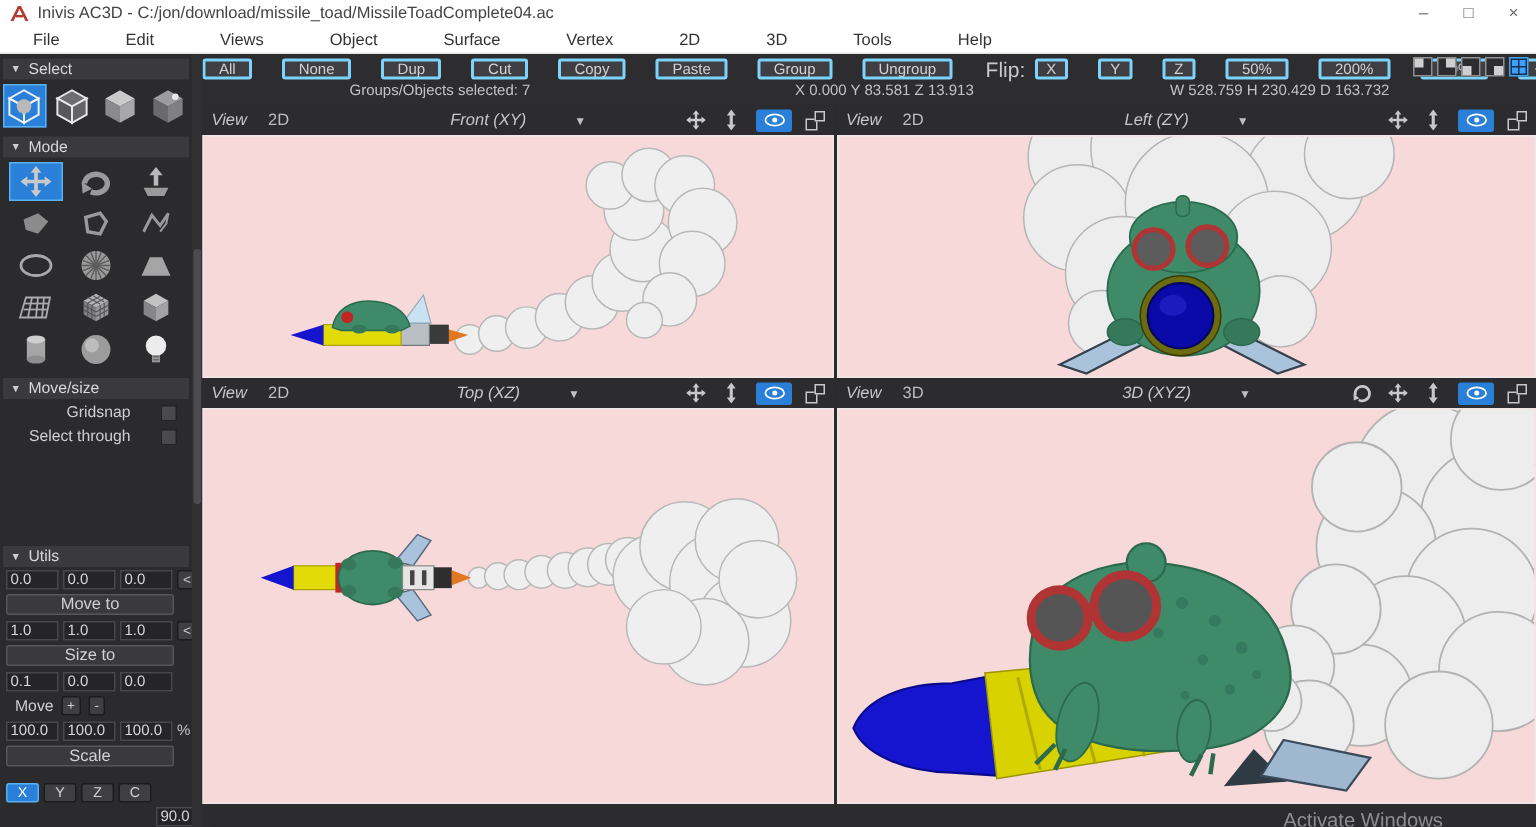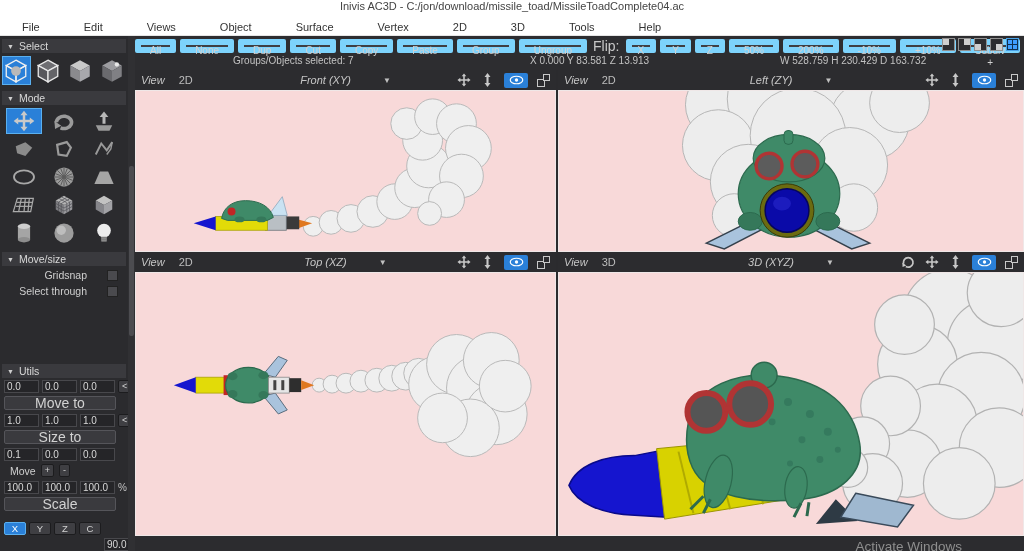--- a/index.html
+++ b/index.html
@@ -2,34 +2,34 @@
 <html><head>
 <meta charset="utf-8">
 <style>
   * { margin:0; padding:0; box-sizing:border-box; }
   html,body { width:1024px; height:551px; overflow:hidden; background:#2b2b2e;
     font-family:"Liberation Sans", sans-serif; }
   .app { position:relative; width:1024px; height:551px; }
 
   
   .titlebar { position:absolute; top:0; left:0; width:1024px; height:18px; background:#ffffff;
-    display:flex; align-items:center; font-size:11px; color:#444;flex-direction:column; }
+    display:flex; align-items:center; font-size:11px; color:#444; }
   .logo { width:14px; height:12px; margin:0 5px 0 6px; }
   .win-title { flex:1; white-space:nowrap; }
   .wincontrols { display:flex; align-items:center; gap:0; }
   .winbtn { width:30px; text-align:center; color:#666; font-size:11px; line-height:18px; cursor:default; }
   .menubar { position:absolute; top:18px; left:0; width:1024px; height:18px; background:#ffffff;
     display:flex; align-items:center; font-size:11px; color:#333; border-bottom:1px solid #e5e5e5; }
   .menu-item { padding:0 22px; line-height:18px; }
 
   
   .toolbar-block { position:absolute; top:36px; left:135px; right:0; height:34px; background:#2d2d30; }
   .toolrow { position:absolute; top:2px; left:0; right:0; height:15px; display:flex; align-items:center; }
-  .tbtn { background:#3f3f43; border:6px solid #7dd3fc; color:#d2d2d2; font-size:10px;
-    line-height:12px; padding:0 9px; border-radius:2px; margin-right:4px; height:14px; }
+  .tbtn { background:#3f3f43; border:2px solid #7dd3fc; color:#d2d2d2; font-size:10px;
+    line-height:12px; padding:0 9px; border-radius:2px; margin-right:20px; height:14px; }
   .tbtn.small { padding:0 6px; }
   .sp8 { width:10px; } .sp14 { width:14px; }
   .flip-label { color:#c8c8c8; font-size:14px; margin:0 6px 0 2px; }
   .layout-icons { position:absolute; right:5px; top:2px; display:flex; gap:3px; }
   .lo { width:13px; height:13px; border:1px solid #909090; position:relative; background:#2d2d30; }
   .lo .sq { position:absolute; width:6px; height:6px; background:#cfcfcf; }
   .sq.tl{left:0;top:0} .sq.tr{right:0;top:0} .sq.bl{left:0;bottom:0} .sq.br{right:0;bottom:0}
   .lo.quad { border-color:#4aa3e8; background:#10314d; display:grid;
     grid-template-columns:1fr 1fr; grid-template-rows:1fr 1fr; gap:1px; padding:1px; }
   .lo.quad div { background:#3f9fff; }
@@ -55,21 +55,21 @@
   .mode-cell.active { background:#2a80d8; border-color:#5ab0f0; }
   .chk-row { display:flex; align-items:center; justify-content:flex-end; padding:3px 10px 1px 0; gap:20px; }
   .chk { width:11px; height:11px; background:#4a4a4e; border:1px solid #222; }
   .utils { margin-top:66px; }
   .num-row { display:flex; align-items:center; gap:3px; padding:2px 2px 1px 4px; }
   .num { width:35px; height:13px; background:#252528; border:1px solid #48484c; color:#d8d8d8;
     font-size:10px; font-family:"Liberation Sans",sans-serif; padding:0 2px; }
   .mini-btn { background:#3f3f43; border:1px solid #1c1c1e; color:#d2d2d2; font-size:9px;
     height:13px; line-height:11px; padding:0 3px; border-radius:2px; }
   .wide-btn { display:block; width:112px; margin:2px 0 2px 4px; background:#3a3a3e;
-    border:1px solid #55555a; color:#d2d2d2; font-size:14px; height:14px; line-height:12px; border-radius:2px; }
+    border:1px solid #55555a; color:#d2d2d2; font-size:11px; height:14px; line-height:12px; border-radius:2px; }
   .move-row { display:flex; align-items:center; gap:5px; padding:2px 0 2px 10px; }
   .pct { color:#c2c2c2; font-size:10px; }
   .axis-row { position:absolute; bottom:0; left:0; display:flex; align-items:center; gap:3px; padding:1px 0 0 4px; }
   .axis-btn { width:22px; height:13px; background:#3f3f43; border:1px solid #1c1c1e; color:#d2d2d2;
     font-size:9.5px; line-height:11px; border-radius:2px; }
   .axis-btn.active { background:#2a80d8; border-color:#5ab0f0; color:#fff; }
   .angle { width:36px;margin-top:32px; }
 
   
   .viewports { position:absolute; top:70px; left:135px; width:889px; height:466px;

